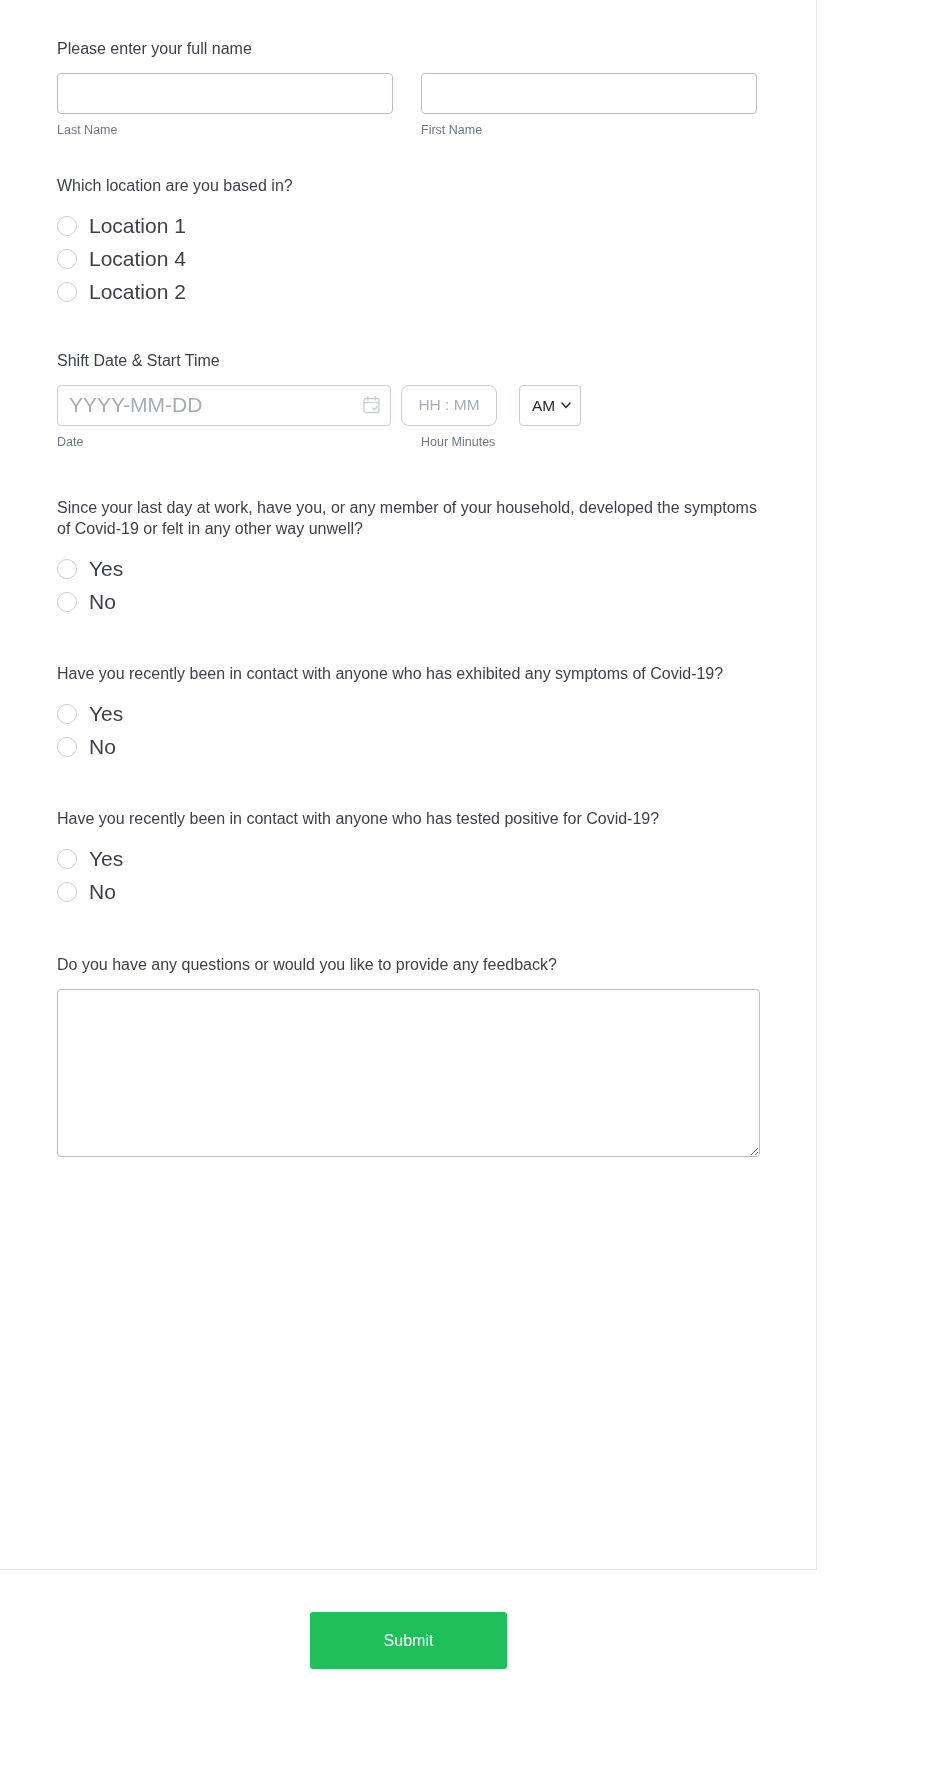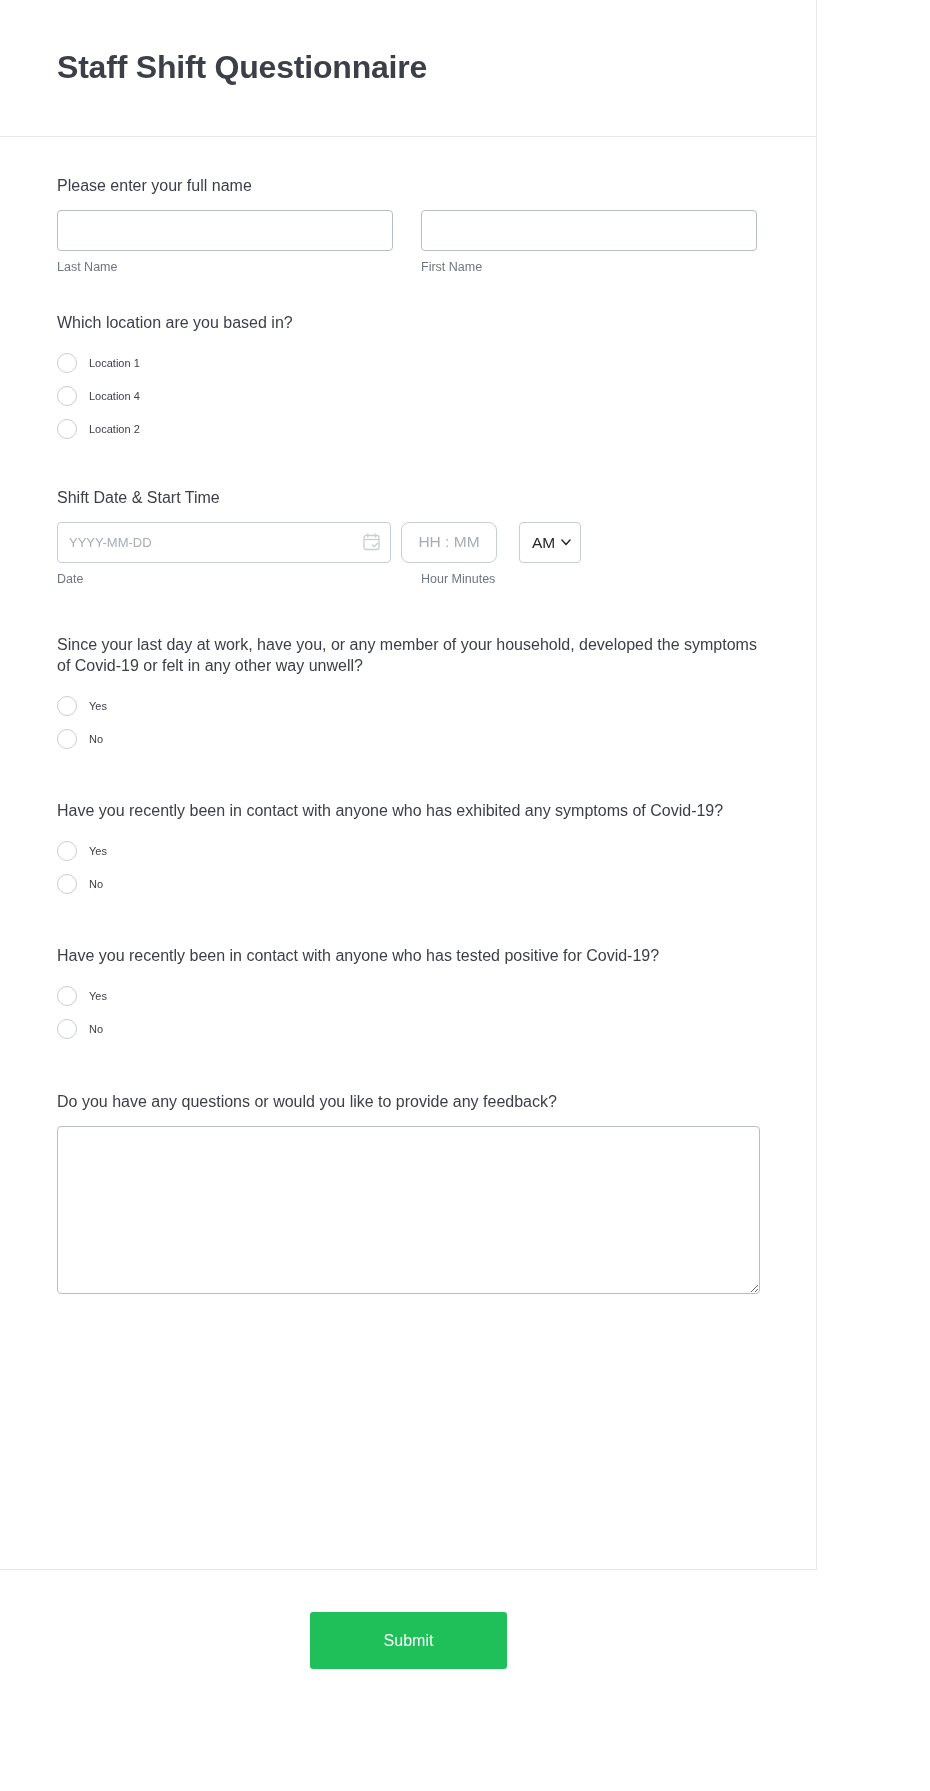--- a/index.html
+++ b/index.html
@@ -97,39 +97,39 @@
   .radio-circle {
     width: 20px;
     height: 20px;
     border: 1px solid #c9cdd6;
     border-radius: 50%;
     background: #fff;
     flex: 0 0 auto;
     margin-right: 12px;
   }
   .radio-text {
-    font-size: 11px;
+    font-size: 21px;
     color: #3c3f47;
   }
 
   
   .datetime-row {
     display: flex;
     align-items: flex-start;
     gap: 10px;
   }
   .date-wrap { width: 334px; position: relative; }
   .date-input {
     width: 100%;
     height: 41px;
     border: 1px solid #c9cdd6;
     border-radius: 4px;
     padding: 0 34px 0 11px;
     font-family: "Liberation Sans", sans-serif;
-    font-size: 13px;
+    font-size: 21px;
     color: #3c3f47;
     background: #fff;
     outline: none;
   }
   .date-input::placeholder { color: #a7acb5; }
   .cal-icon {
     position: absolute;
     right: 11px;
     top: 11px;
     width: 17px;
@@ -220,23 +220,20 @@
     padding: 0;
     text-align: center;
   }
 </style>
 </head>
 <body>
 
 <div class="page">
   <div class="form-card">
 
-    <div class="form-header">
-      <h1 class="form-title">Staff Shift Questionnaire</h1>
-    </div>
 
     <div class="form-body">
 
       <div class="question">
         <div class="q-label">Please enter your full name</div>
         <div class="name-row">
           <div class="name-col">
             <input class="text-input" type="text" placeholder="" style="">
             <span class="sub-label">Last Name</span>
           </div>

